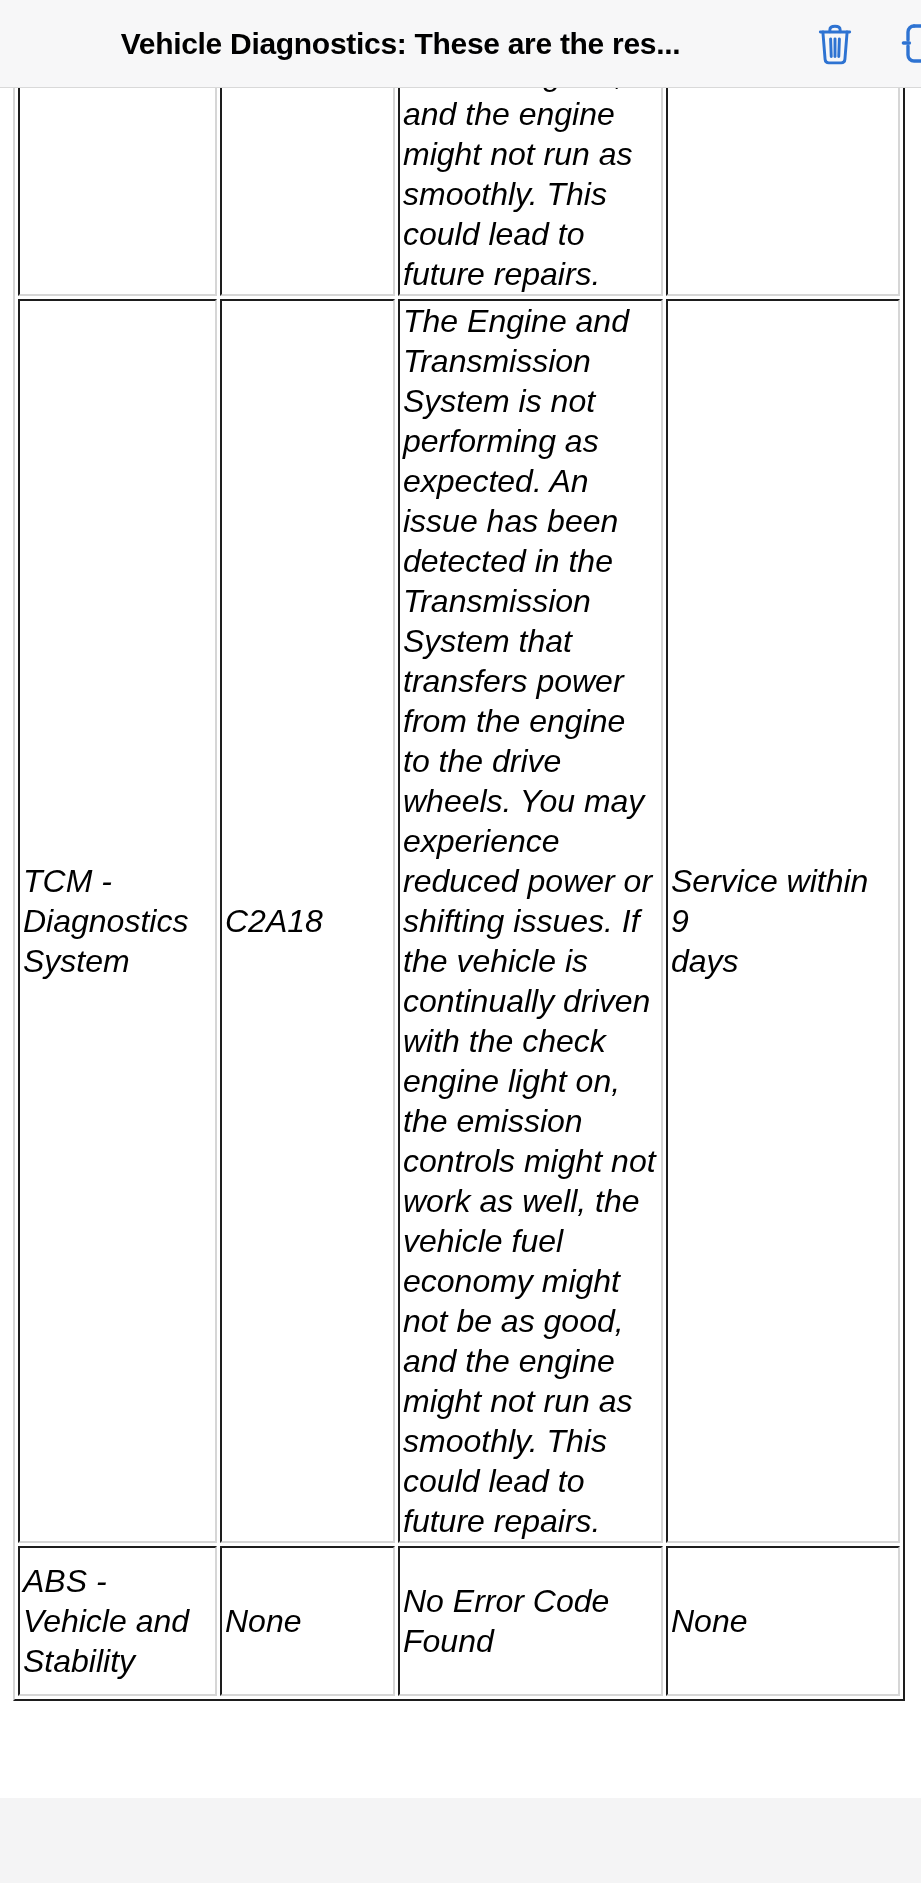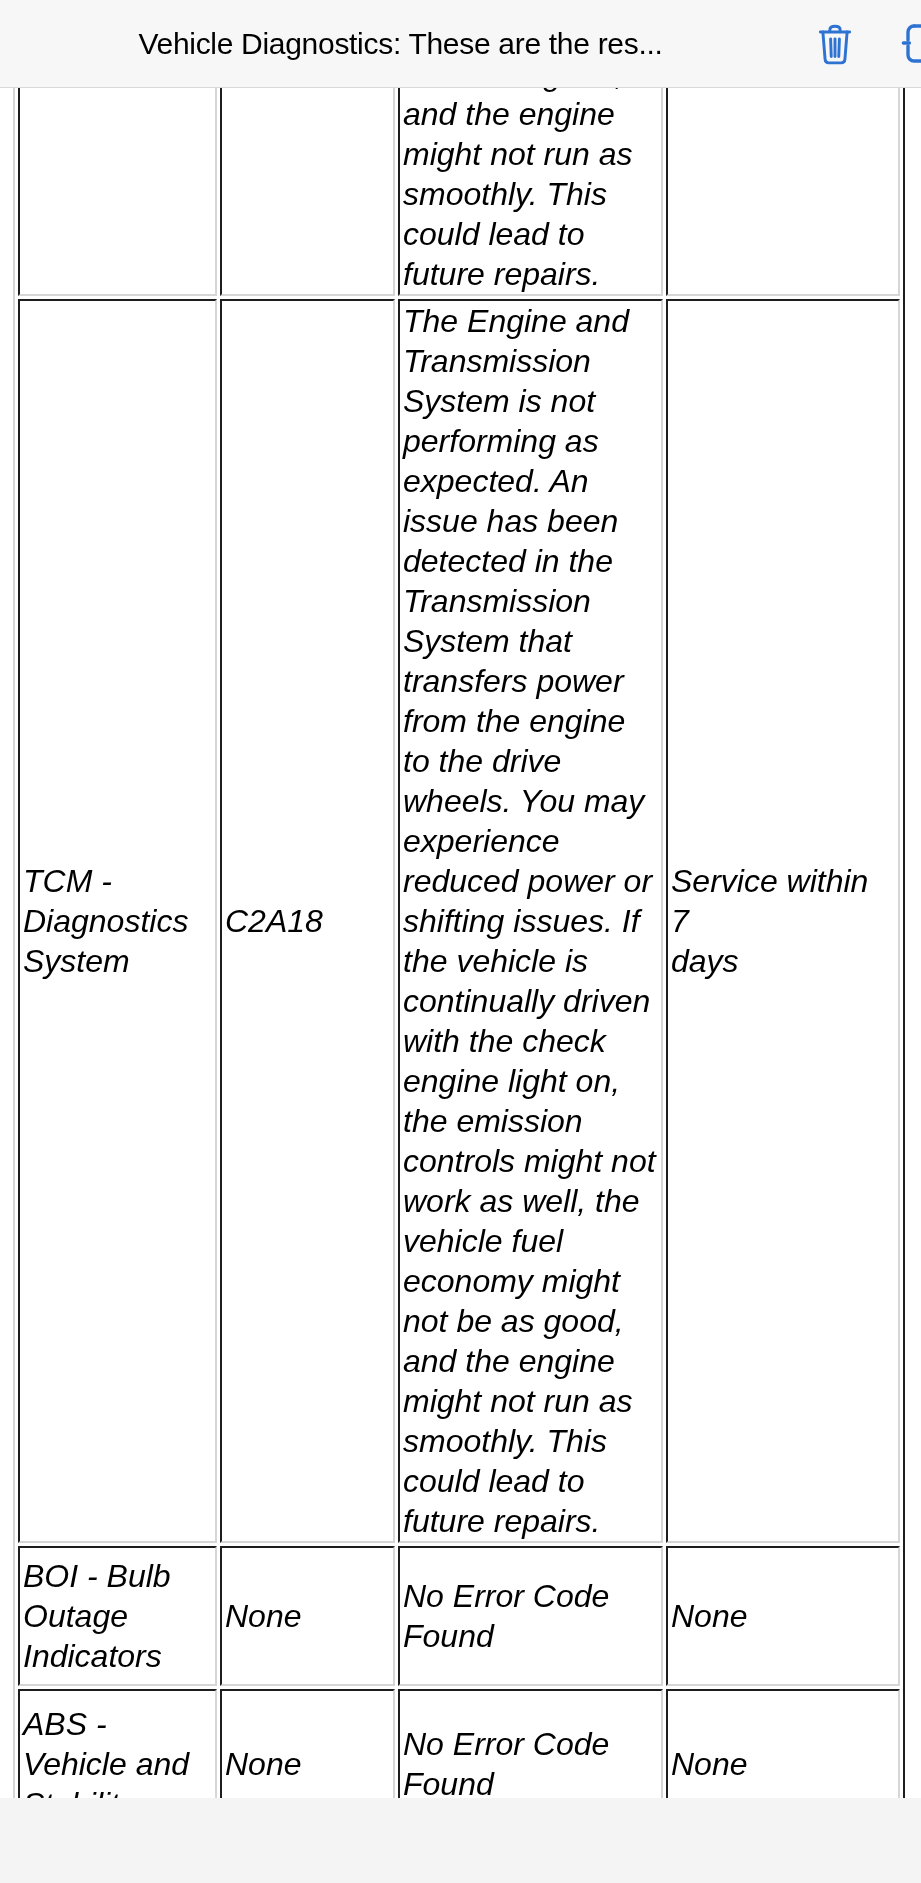--- a/index.html
+++ b/index.html
@@ -8,21 +8,21 @@
 
   
   .header {
     position: absolute; top: 0; left: 0; width: 921px; height: 88px;
     background: #f7f7f8; border-bottom: 1px solid #d9d9d9;
     overflow: hidden; z-index: 10;
   }
   .header-title {
     position: absolute; top: 0; left: 0; width: 100%; height: 88px;
     display: flex; align-items: center; justify-content: center;
-    font-size: 30px; font-weight: 400; letter-spacing: -0.3px;
+    font-size: 30px; font-weight: 700; letter-spacing: -0.3px;
     white-space: nowrap; padding-right: 140px; padding-left: 20px;
   }
   .icon-btn { position: absolute; top: 14px; width: 50px; height: 60px;
     display: flex; align-items: center; justify-content: center; cursor: pointer; }
   .trash-btn { left: 810px; }
   .partial-btn { left: 901px; width: 40px; }
 
   
   .table-viewport {
     position: absolute; top: 88px; left: 0; width: 921px; height: 1710px;
@@ -152,42 +152,25 @@
 vehicle fuel
 economy might
 not be as good,
 and the engine
 might not run as
 smoothly. This
 could lead to
 future repairs.</div>
           </td>
       <td>
-            <div class="cell">Service within 7
+            <div class="cell">Service within 9
 days</div>
           </td>
     </tr>
 
-    <tr class="rowC">
-      <td>
-            <div class="cell">BOI - Bulb
-Outage
-Indicators</div>
-          </td>
-      <td>
-            <div class="cell">None</div>
-          </td>
-      <td>
-            <div class="cell">No Error Code
-Found</div>
-          </td>
-      <td>
-            <div class="cell">None</div>
-          </td>
-    </tr>
 
     <tr class="rowD">
       <td>
             <div class="cell">ABS -
 Vehicle and
 Stability</div>
           </td>
       <td>
             <div class="cell">None</div>
           </td>

